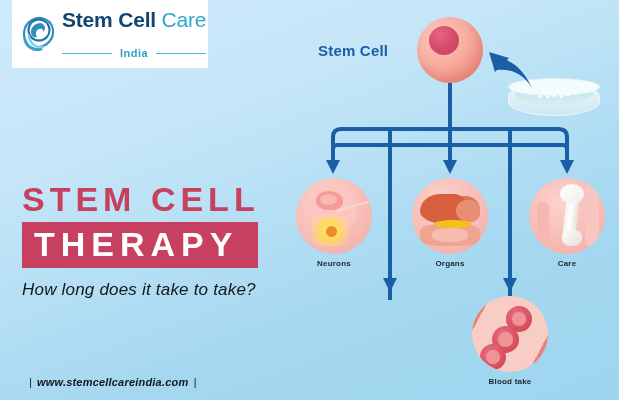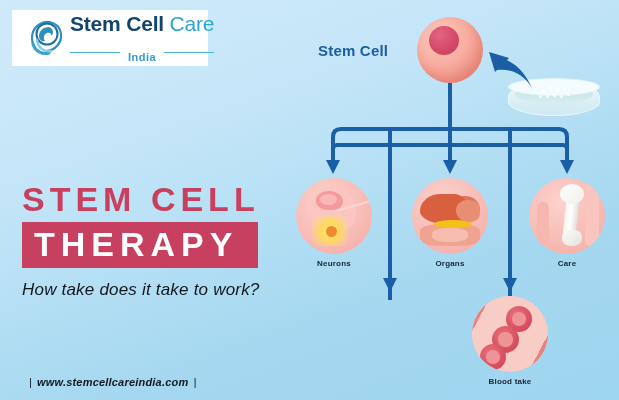--- a/index.html
+++ b/index.html
@@ -6,32 +6,32 @@
   html, body { width: 619px; height: 400px; overflow: hidden; }
   body {
     font-family: "Liberation Sans", sans-serif;
     background: linear-gradient(160deg, #cfeafa 0%, #c5e6f8 30%, #a5d8f0 70%, #9ed5ef 100%);
     position: relative;
   }
   #stage { position: absolute; inset: 0; }
 
   
   .logo-box {
-    position: absolute; left: 12px; top: 10px;
-    width: 196px; height: 56px;
+    position: absolute; left: 12px; top: 0;
+    width: 196px; height: 68px;
     background: #ffffff;
     display: flex; align-items: center;
-    padding-left: 16px;
+    padding-left: 8px;
   }
   .logo-mark { width: 40px; height: 40px; flex: 0 0 40px; position: relative; }
   .logo-text { margin-left: 2px; line-height: 1; }
   .logo-l1 { font-size: 21px; font-weight: 700; letter-spacing: -0.2px; white-space: nowrap; }
   .logo-l1 .w1 { color: #12446e; }
   .logo-l1 .w2 { color: #2aa6cf; font-weight: 400; }
-  .logo-l2 { display: flex; gap: 8px; margin-top: 18px; }
+  .logo-l2 { display: flex; align-items: center; gap: 8px; margin-top: 18px; }
   .logo-l2 .rule { height: 1px; background: #4ab4d8; flex: 1 1 auto; min-width: 22px; }
   .logo-l2 .india { font-size: 11px; color: #2f9fc6; font-weight: 600; letter-spacing: .5px; }
 
   
   .headline { position: absolute; left: 22px; top: 182px; }
   .hl-1 {
     font-size: 34px; font-weight: 700; color: #c8405f;
     letter-spacing: 5px; line-height: 1;
   }
   .hl-band {
@@ -228,21 +228,21 @@
         <span class="rule"></span>
         <span class="india">India</span>
         <span class="rule"></span>
       </div>
     </div>
   </div>
 
   <div class="headline">
     <div class="hl-1">STEM CELL</div>
     <div class="hl-band">THERAPY</div>
-    <div class="hl-sub">How take does it take to work?</div>
+    <div class="hl-sub">How long does it take to take?</div>
   </div>
 
   <div class="footer">
     <span class="bar">|</span><span>www.stemcellcareindia.com</span><span class="bar">|</span>
   </div>
 
   <div class="stemcell-label">Stem Cell</div>
 
   <div class="stemcell-ball">
     <div class="stemcell-nucleus"></div>

